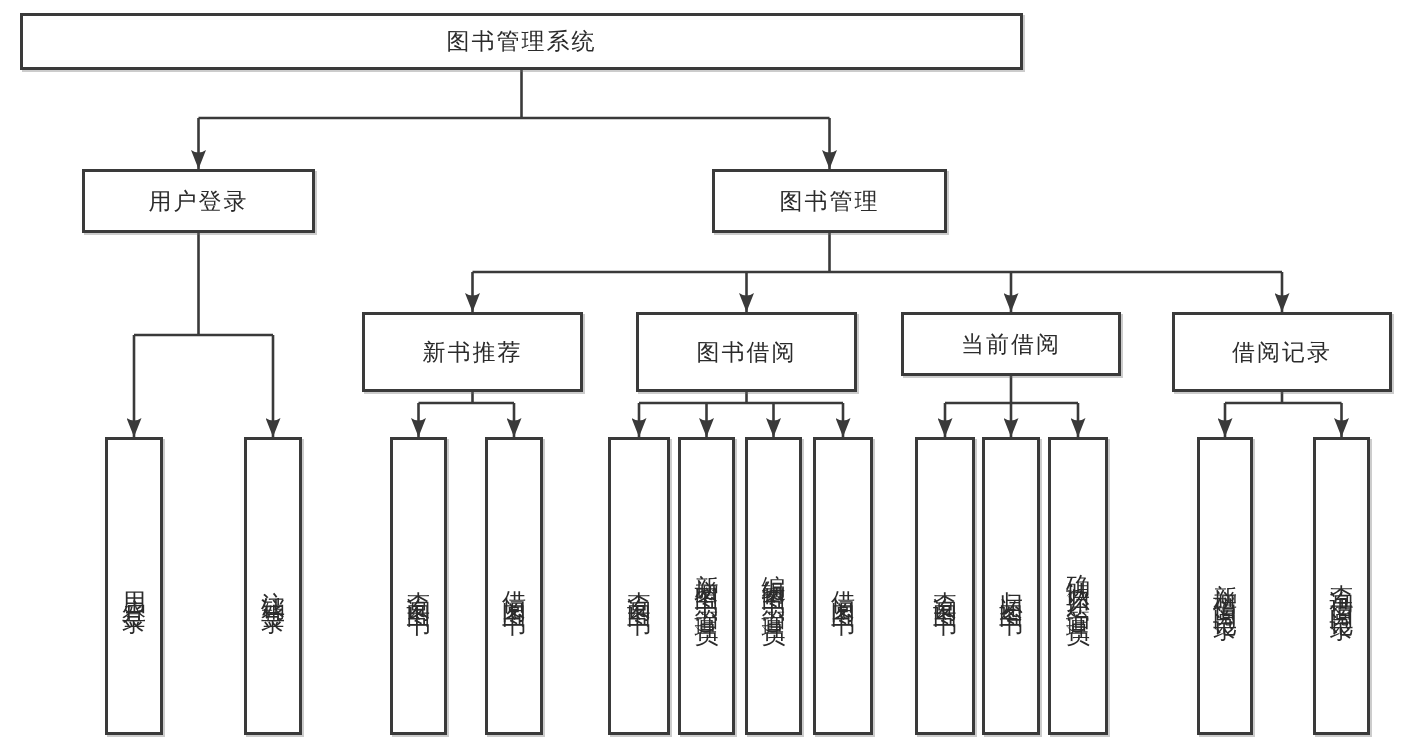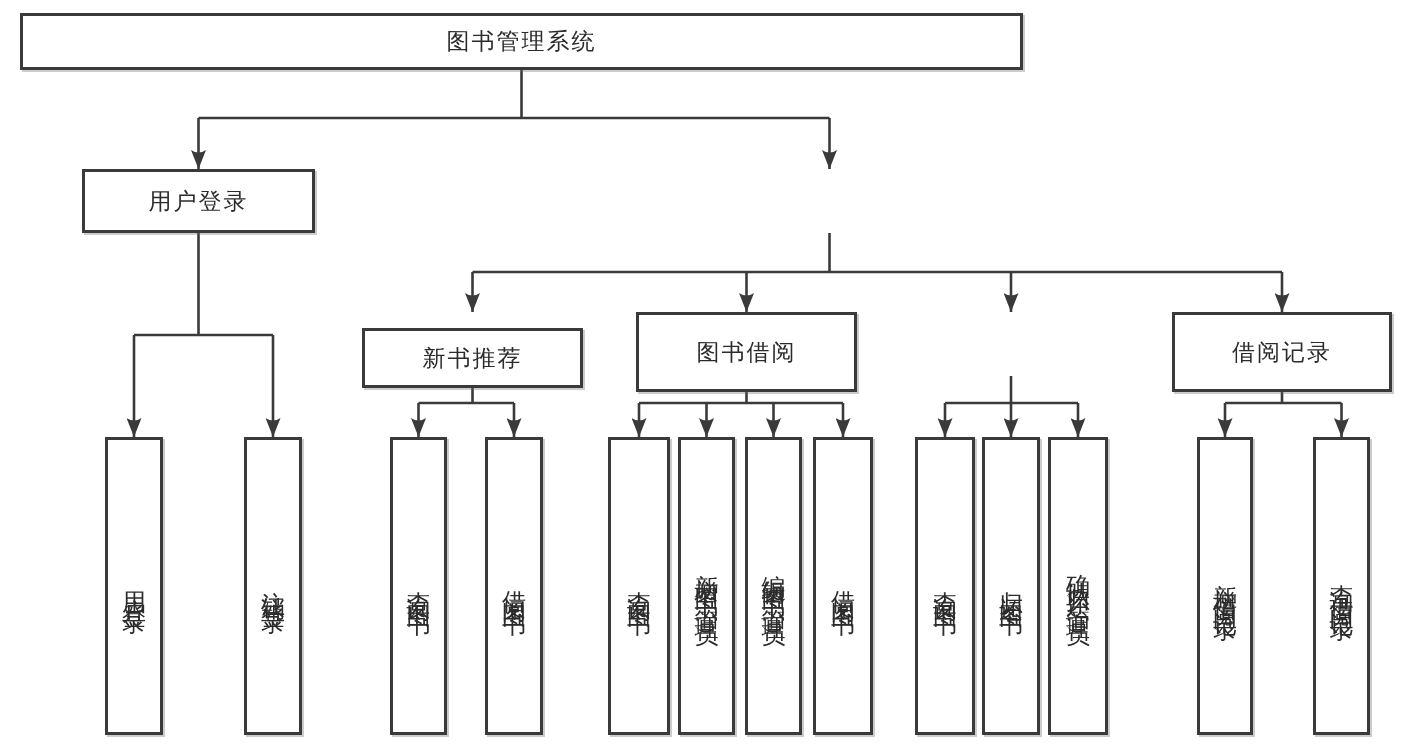--- a/index.html
+++ b/index.html
@@ -114,26 +114,32 @@
     </g>
   </svg>
 
   <div class="box" style="left:20px;top:13px;width:1003px;height:57px">
     <span class="hlabel root-label">图书管理系统</span>
   </div>
 
   <div class="box" style="left:82px;top:169px;width:233px;height:64px">
     <span class="hlabel">用户登录</span>
   </div>
+  <div class="box" style="left:712px;top:169px;width:235px;height:64px">
+    <span class="hlabel">图书管理</span>
+  </div>
 
-  <div class="box" style="left:362px;top:328px;width:221px;height:60px">
+  <div class="box" style="left:362px;top:312px;width:221px;height:80px">
     <span class="hlabel">新书推荐</span>
   </div>
   <div class="box" style="left:636px;top:312px;width:221px;height:80px">
     <span class="hlabel">图书借阅</span>
+  </div>
+  <div class="box" style="left:901px;top:312px;width:220px;height:64px">
+    <span class="hlabel">当前借阅</span>
   </div>
   <div class="box" style="left:1172px;top:312px;width:220px;height:80px">
     <span class="hlabel">借阅记录</span>
   </div>
 
   <div class="box leaf" style="left:105px;width:58px">
     <span class="vtext">用户登录</span>
   </div>
   <div class="box leaf" style="left:244px;width:58px">
     <span class="vtext">注销登录</span>

